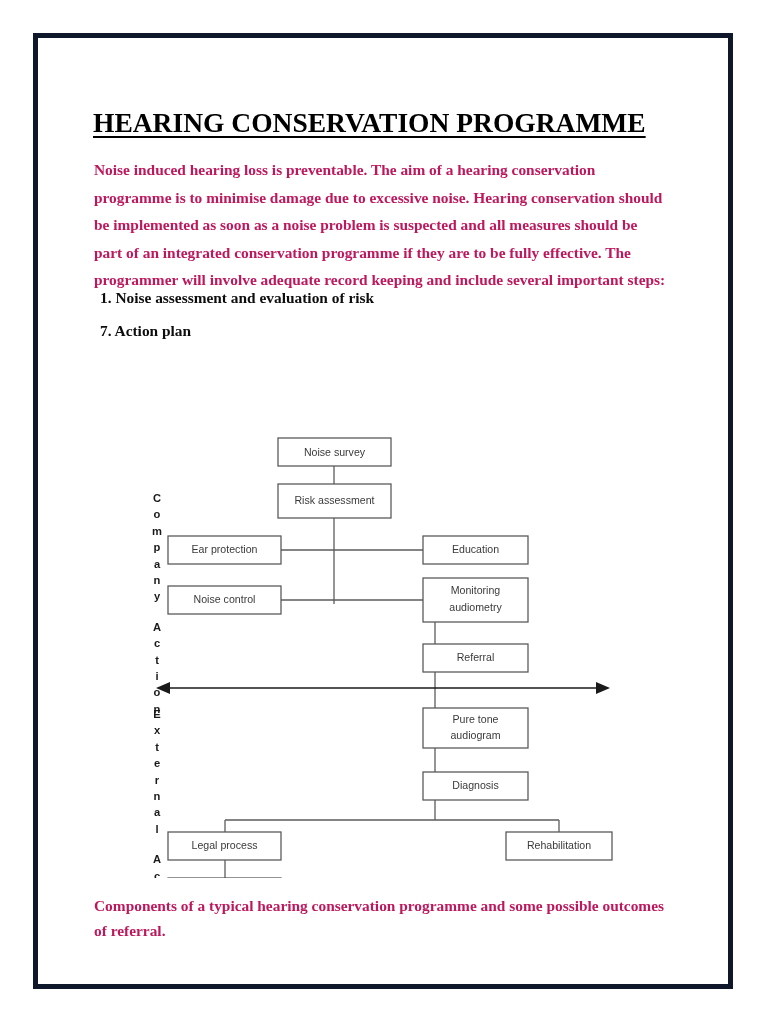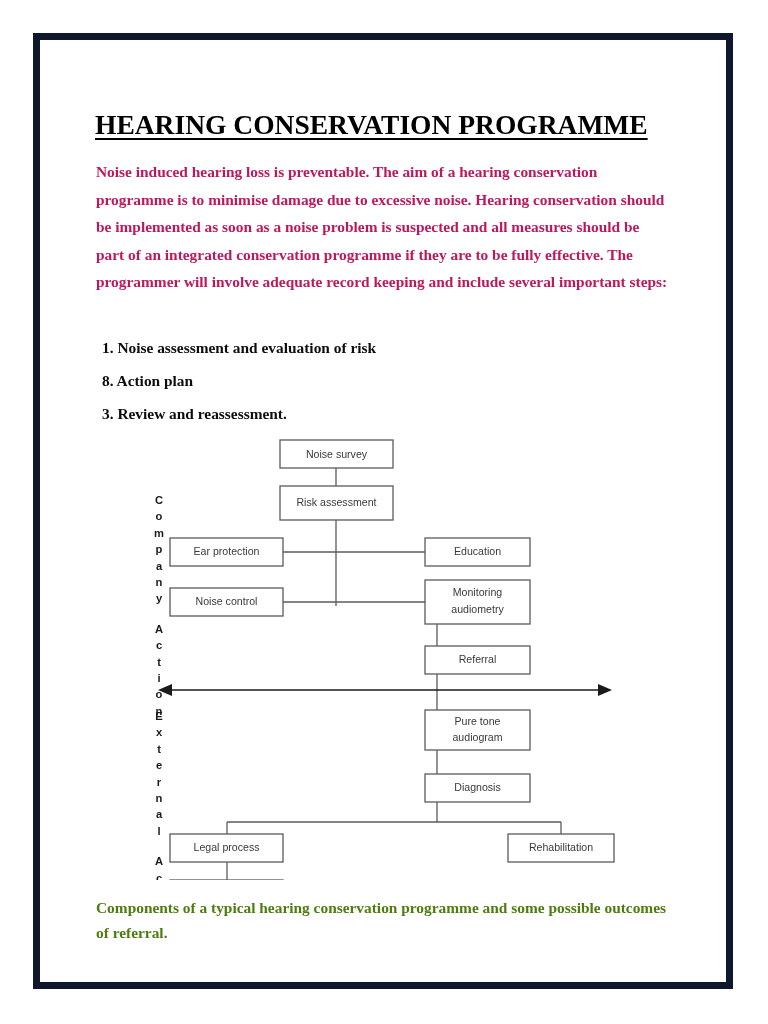--- a/index.html
+++ b/index.html
@@ -15,21 +15,21 @@
     overflow: hidden;
   }
 
   
   #page-frame {
     position: absolute;
     left: 33px;
     top: 33px;
     width: 700px;
     height: 956px;
-    border: 7px solid #0f172a;
+    border: 5px solid #0f172a;
     box-sizing: border-box;
     background: #ffffff;
   }
   #page-inner {
     position: absolute;
     left: 0;
     top: 0;
     right: 0;
     bottom: 0;
     padding: 0;
@@ -63,36 +63,35 @@
     text-align: left;
   }
 
   .step-item {
     position: absolute;
     left: 62px;
     font-size: 15.4px;
     font-weight: bold;
     color: #0d0d0d;
     white-space: nowrap;
-    margin-top: 48px;
   }
   #step-1 { top: 251px; }
   #step-2 { top: 284px; }
   #step-3 { top: 317px; }
 
   
   #figure-caption {
     position: absolute;
     left: 56px;
     top: 840px;
     width: 570px;
     font-size: 15.4px;
     font-weight: bold;
     line-height: 25px;
-    color: #4d7c0f;
+    color: #be185d;
   }
 
   
   #flow-diagram {
     position: absolute;
     left: 0px;
     top: 350px;
     width: 638px;
     height: 490px;
   }
@@ -137,22 +136,21 @@
 <body>
 
 <div id="page-frame">
   <div id="page-inner">
 
     <h1 id="doc-title">HEARING CONSERVATION PROGRAMME</h1>
 
     <p id="intro-paragraph">Noise induced hearing loss is preventable. The aim of a hearing conservation programme is to minimise damage due to excessive noise. Hearing conservation should be implemented as soon as a noise problem is suspected and all measures should be part of an integrated conservation programme if they are to be fully effective. The programmer will involve adequate record keeping and include several important steps:</p>
 
     <div class="step-item" id="step-1">1. Noise assessment and evaluation of risk</div>
-    <div class="step-item" id="step-2">8. Action plan</div>
-    <div class="step-item" id="step-3">3. Review and reassessment.</div>
+    <div class="step-item" id="step-2">7. Action plan</div>
 
     <div id="flow-diagram">
       <svg width="690" height="490" viewBox="0 0 690 490" xmlns="http://www.w3.org/2000/svg">
 
         <line class="fc-line" x1="296" y1="78" x2="296" y2="96"></line>
 
         <line class="fc-line" x1="296" y1="130" x2="296" y2="216"></line>
 
         <line class="fc-line" x1="243" y1="162" x2="385" y2="162"></line>
 

